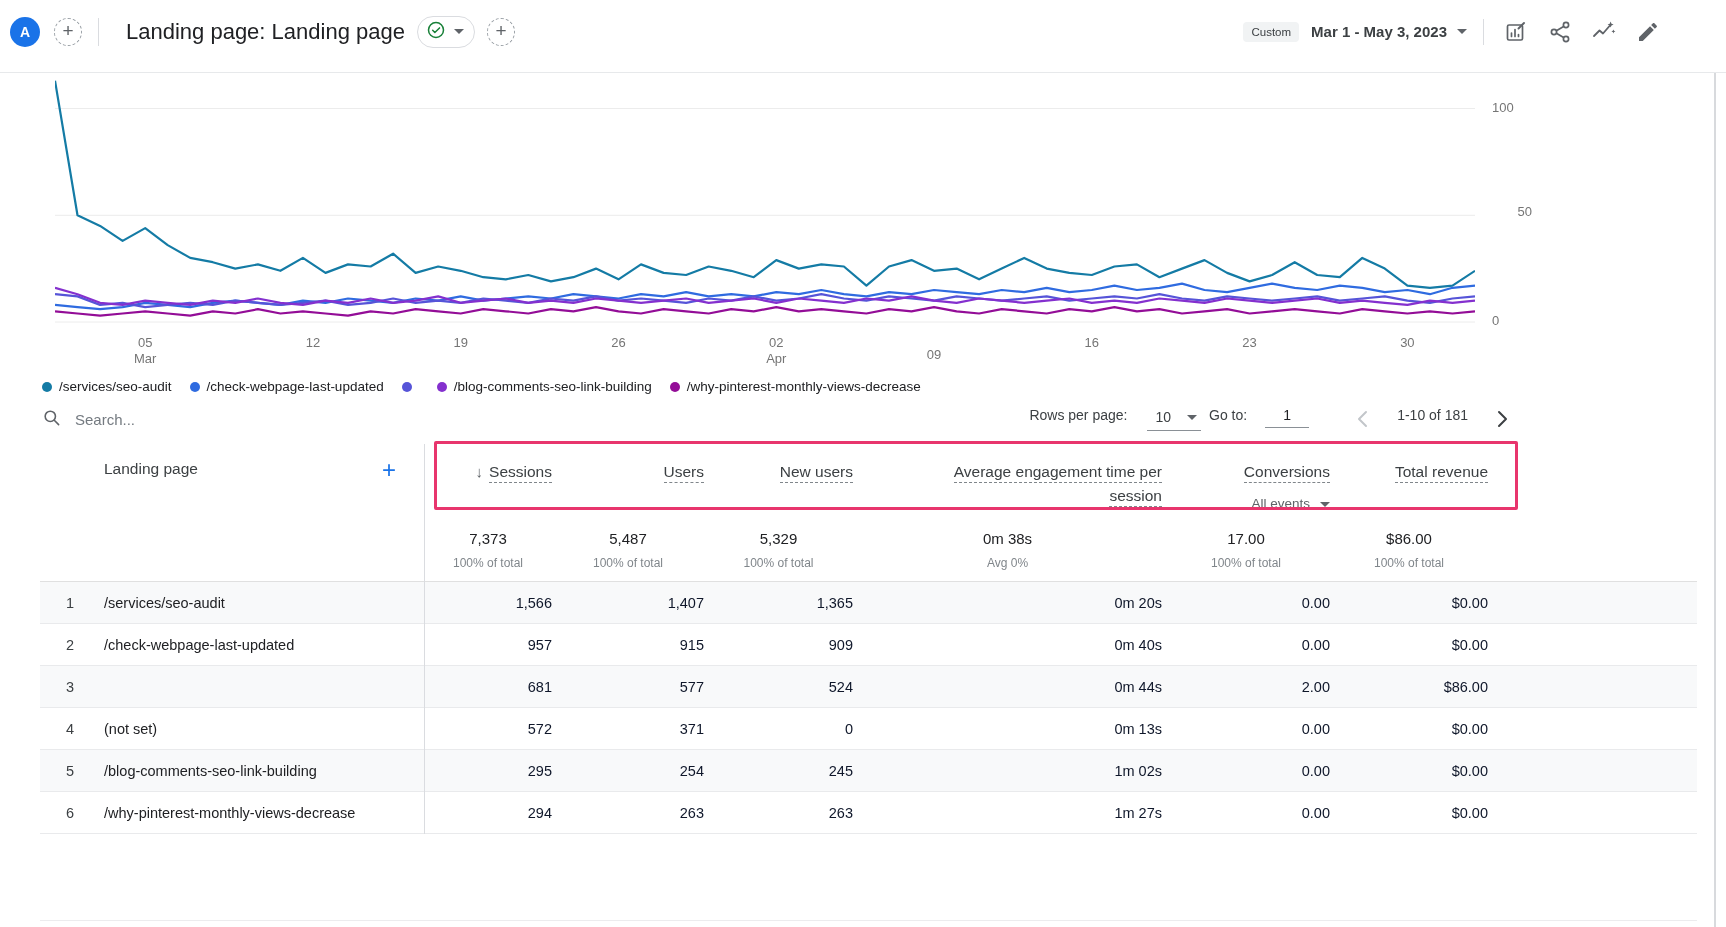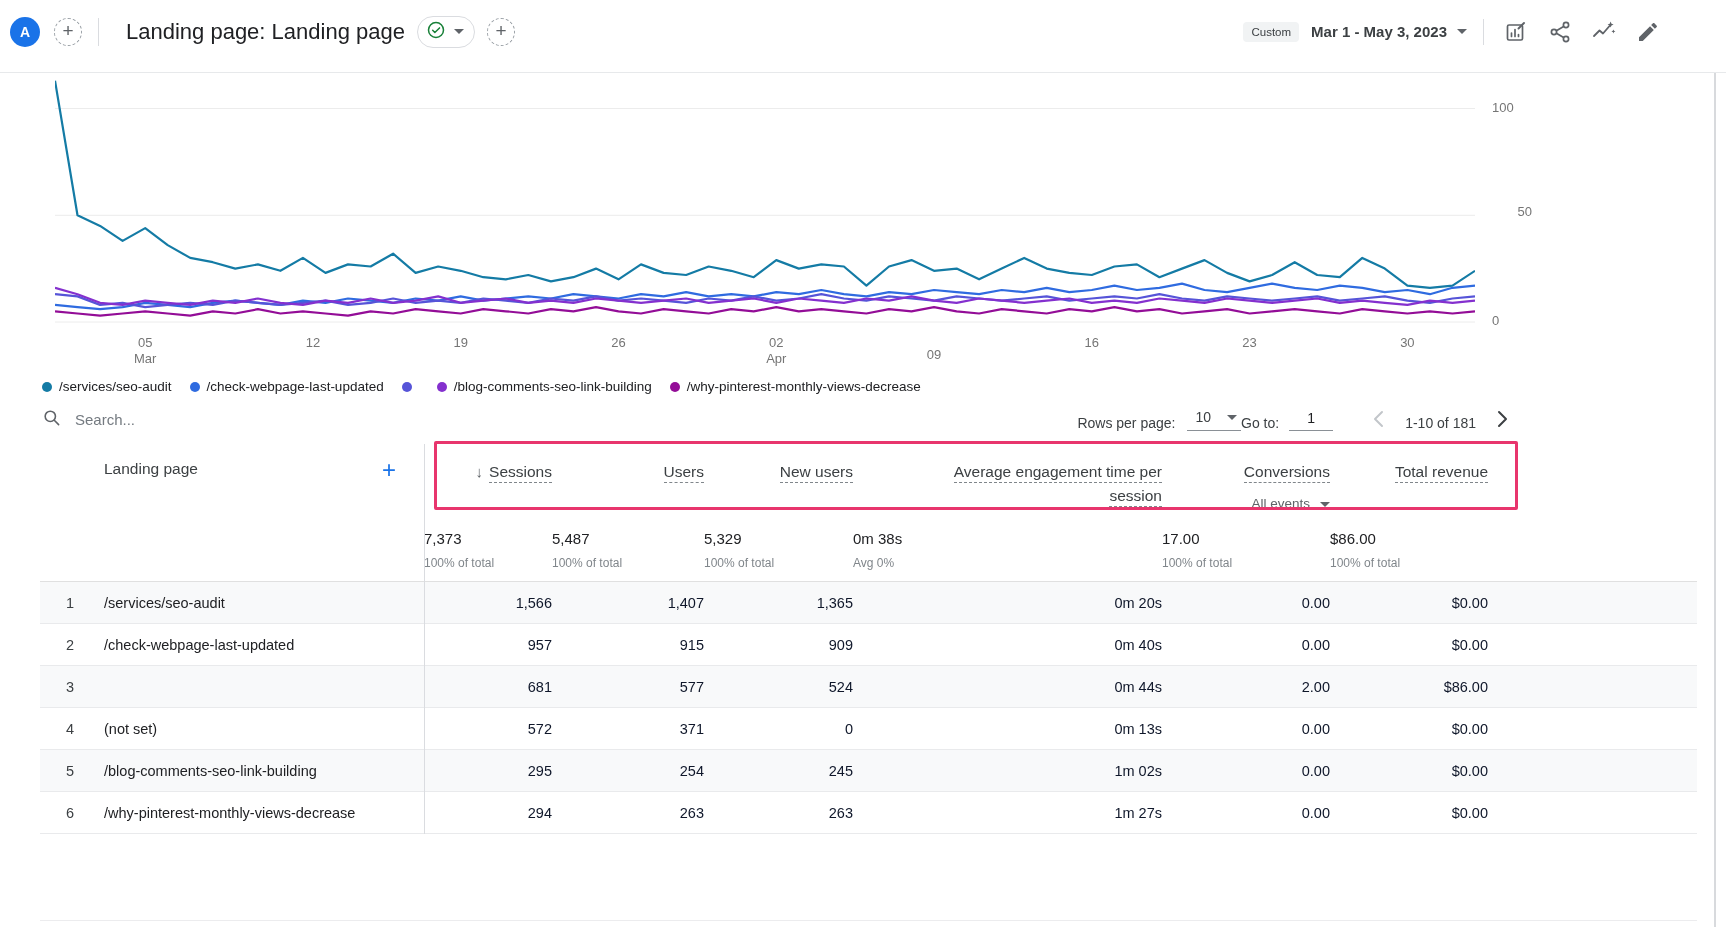--- a/index.html
+++ b/index.html
@@ -37,21 +37,21 @@
   .legend-item { display:flex; align-items:center; gap:7px; font-size:13.5px; color:#202124; }
   .legend-dot { width:10px; height:10px; border-radius:50%; flex:none; }
 
   
   .controls { height:42px; display:flex; align-items:center; padding:0 212px 8px 42px; }
   .search-box { display:flex; align-items:center; gap:14px; }
   .search-box svg { width:19px; height:19px; }
   .search-input { border:none; outline:none; font-size:15px; color:#202124; width:300px;
                   font-family:"Liberation Sans",sans-serif; }
   .search-input::placeholder { color:#747a80; }
-  .pager { margin-left:auto; display:flex; align-items:flex-end; font-size:14px; color:#3c4043; }
+  .pager { margin-left:auto; display:flex; align-items:flex-start; font-size:14px; color:#3c4043;gap:8px; }
   .rpp-select { display:flex; align-items:center; gap:16px; border-bottom:1px solid #8a9096;
                 padding:2px 4px 5px 8px; margin-left:12px; cursor:pointer; }
   .goto-label { }
   .goto-input { width:44px; border:none; border-bottom:1px solid #8a9096; text-align:center;
                 font-size:14px; color:#202124; outline:none; margin-left:10px; padding-bottom:4px;
                 font-family:"Liberation Sans",sans-serif; }
   .chev { width:24px; height:24px; cursor:pointer; }
   .chev.left { margin-left:34px; }
   .range-text { margin:0 14px; white-space:nowrap; }
 
@@ -67,21 +67,21 @@
   .mh .lbl { border-bottom:1px dashed #80868b; padding-bottom:2px; cursor:pointer; }
   .sort-arrow { color:#5f6368; margin-right:6px; font-size:15px; }
   .mh-wrap { display:inline-block; max-width:240px; }
   .sub-head { margin-top:8px; color:#5f6368; font-size:13.5px; display:flex; justify-content:flex-end;
               align-items:center; gap:10px; cursor:pointer; }
   .red-box { position:absolute; left:394px; top:-3px; width:1084px; height:69px;
              border:3px solid #e8356d; border-radius:2px; pointer-events:none; z-index:6; }
   .col-divider { position:absolute; left:384px; top:0; width:1px; height:390px; background:#dadce0; }
 
   .totals { height:64px; border-bottom:1px solid #e0e0e0; }
-  .totals .val { text-align:left; padding-top:12px; font-size:15px; color:#202124; }
+  .totals .val { text-align:center; padding-top:12px; font-size:15px; color:#202124; }
   .totals .sub { display:block; margin-top:9px; font-size:12px; color:#80868b; }
 
   .trow { height:42px; align-items:center; border-bottom:1px solid #e9eaec; font-size:14.5px; }
   .trow.odd { background:#f8f9fa; }
   .trow .num { text-align:right; padding-right:14px; color:#3c4043; }
   .trow .page { padding-left:16px; color:#202124; }
   .trow .val { text-align:right; color:#0f172a; }
 
   .bottom-line { position:absolute; left:0; top:476px; width:1657px; height:1px; background:#ececee; }
   .right-scroll-line { position:absolute; left:1714px; top:73px; width:2px; height:854px; background:#d8dadd; }

